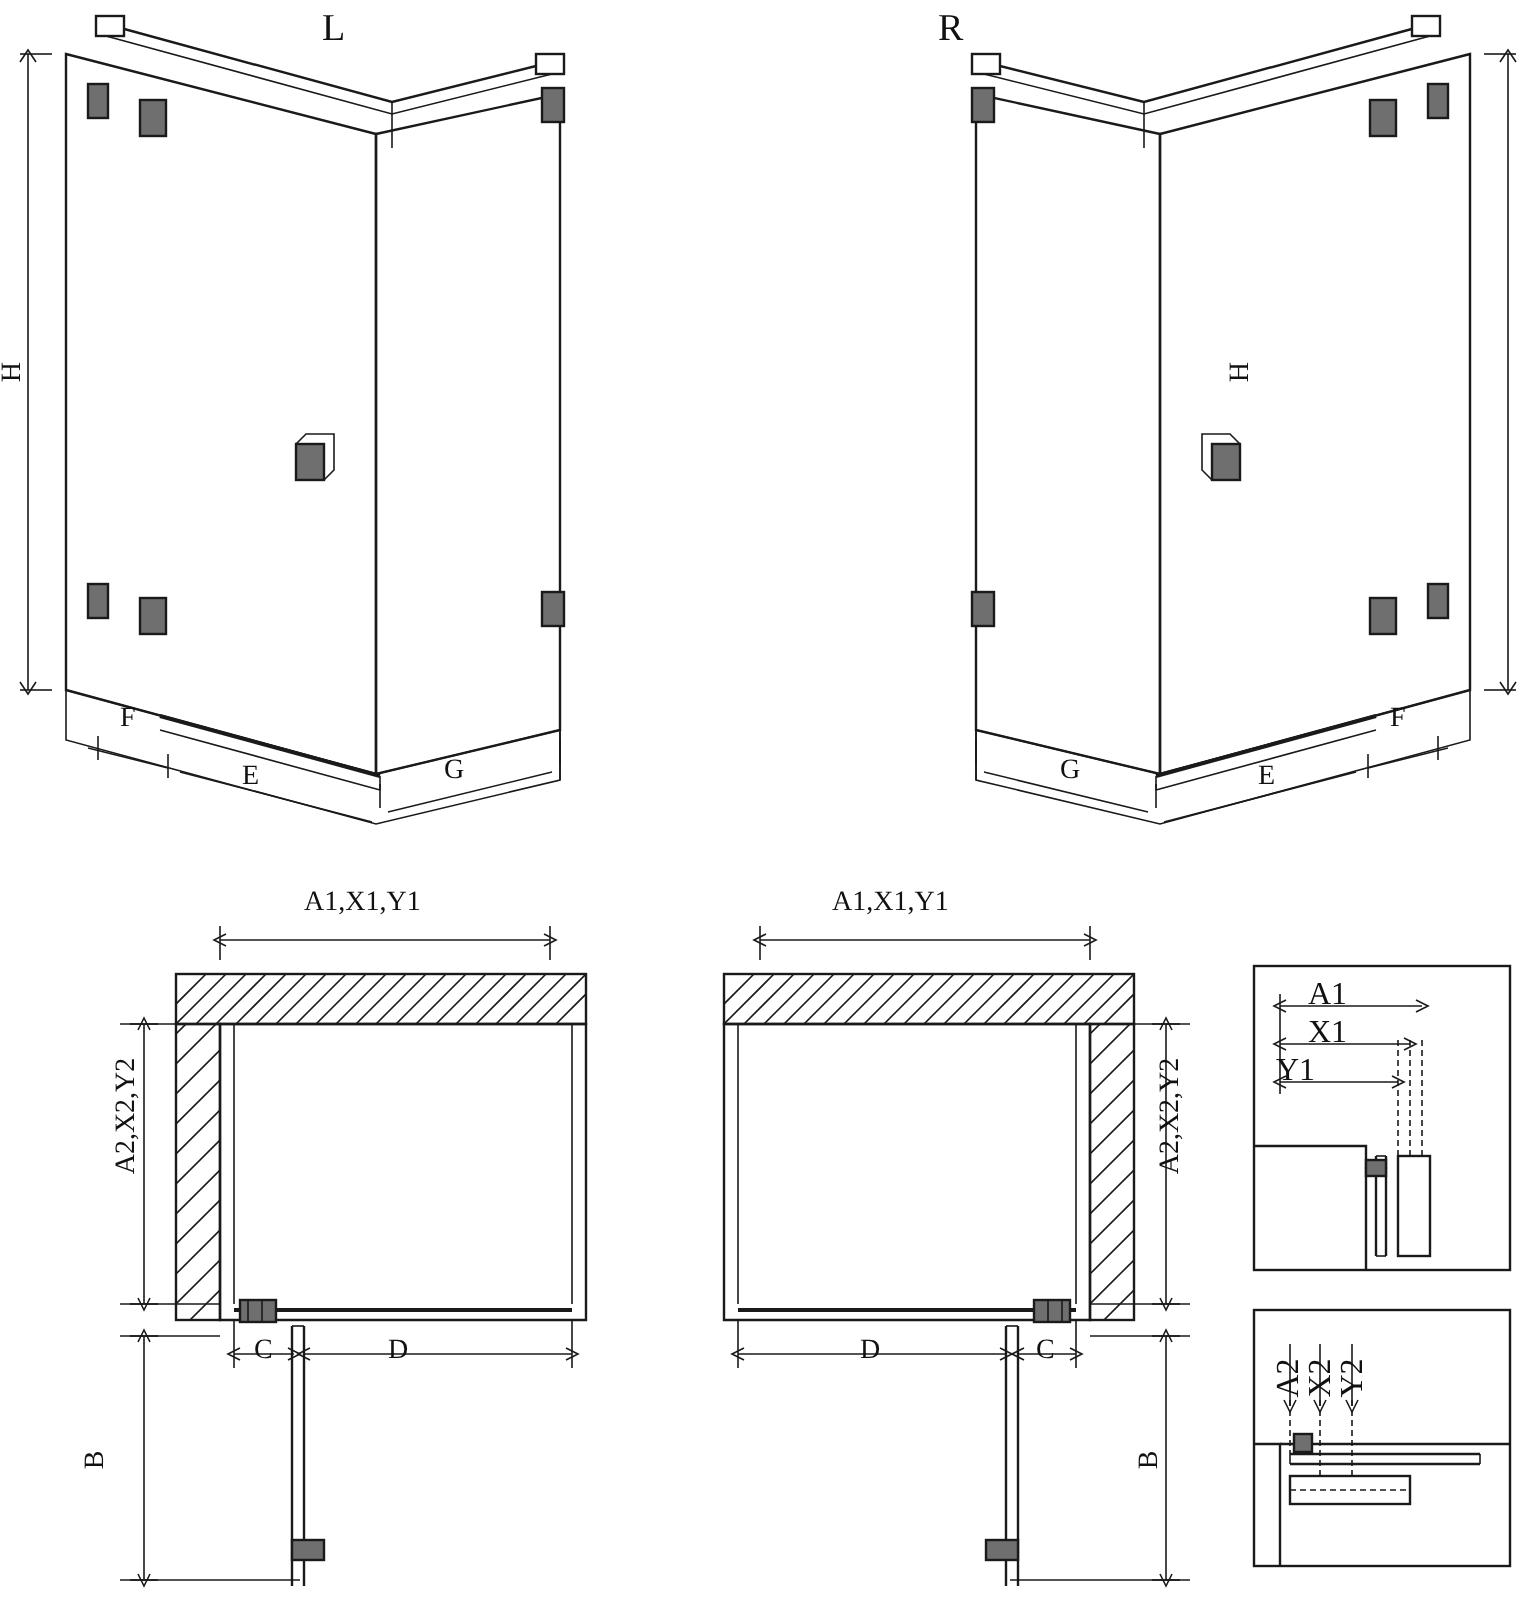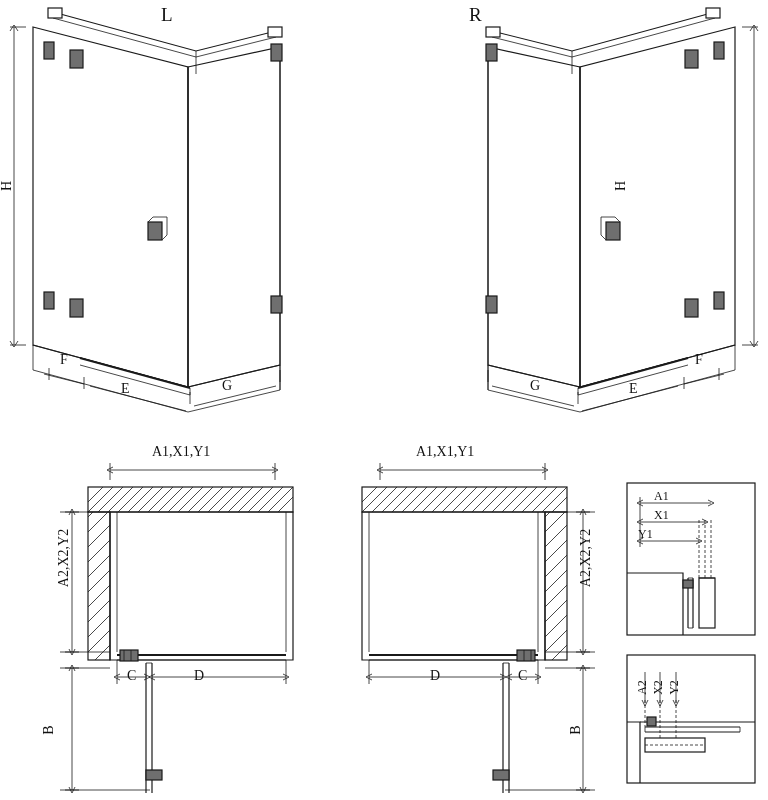--- a/index.html
+++ b/index.html
@@ -1,21 +1,21 @@
 <!DOCTYPE html>
 <html><head>
 <meta charset="utf-8">
 <style>
   html,body{margin:0;padding:0;background:#ffffff;}
   body{width:768px;height:800px;font-family:"Liberation Serif",serif;color:#1a1a1a;overflow:hidden;position:relative;}
   #canvas{position:absolute;left:0;top:0;width:768px;height:800px;}
   .lbl{position:absolute;font-family:"Liberation Serif",serif;color:#111;}
   .lbl.big{font-size:19px;}
   .lbl.mid{font-size:14px;}
-  .lbl.sm{font-size:12px;}
+  .lbl.sm{font-size:16px;}
   .rot{transform:rotate(-90deg);transform-origin:50% 50%;}
   svg{display:block;}
   .s{stroke:#1a1a1a;fill:none;}
   .thin{stroke-width:0.8;}
   .med{stroke-width:1.2;}
   .thick{stroke-width:2;}
   .fillg{fill:#6f6f6f;}
   .fillw{fill:#ffffff;}
 </style>
 </head>

